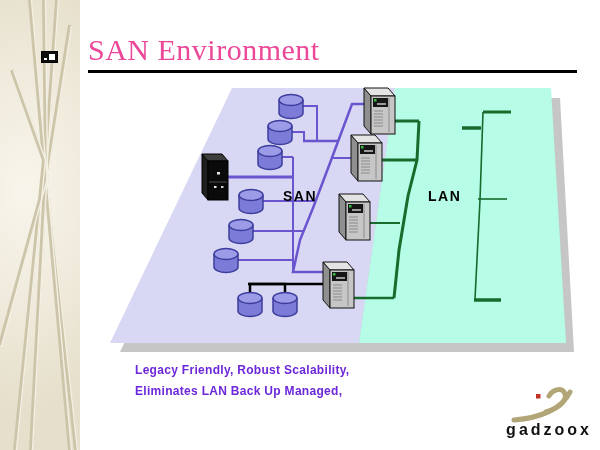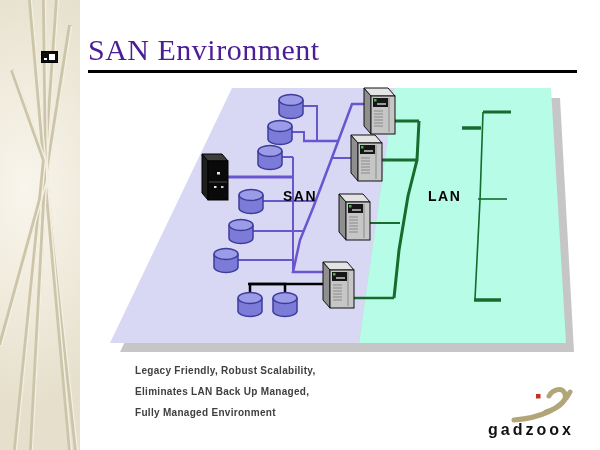--- a/index.html
+++ b/index.html
@@ -20,39 +20,39 @@
   .img-icon{
     position:absolute;left:41px;top:51px;width:17px;height:12px;
     background:#0d0d0d;border:1px solid #000;box-sizing:border-box;
   }
   .img-icon .w1{position:absolute;right:2px;top:2px;width:6px;height:6px;background:#fff;}
   .img-icon .w2{position:absolute;left:2px;bottom:2px;width:3px;height:2px;background:#fff;}
 
   .title{
     position:absolute;left:88px;top:33px;width:500px;
     font-family:"Liberation Serif", serif;
-    font-size:30px;line-height:34px;color:#4c1d95;
+    font-size:30px;line-height:34px;color:#ec4899;
     letter-spacing:0.5px;white-space:nowrap;
   }
   .title-underline{
     position:absolute;left:88px;top:70px;width:489px;height:3px;background:#000;
   }
 
   .diagram{position:absolute;left:0;top:0;}
 
   .body-text{
     position:absolute;left:135px;top:360px;width:330px;
-    font-size:10px;font-weight:bold;line-height:21px;color:#404040;
+    font-size:12px;font-weight:bold;line-height:21px;color:#6d28d9;
     letter-spacing:0.3px;
   }
 
   .logo{position:absolute;left:488px;top:383px;width:104px;height:60px;}
   .logo svg{position:absolute;left:0;top:0;}
   .logo-text{
-    position:absolute;left:0;top:38px;width:104px;text-align:left;
+    position:absolute;left:0;top:38px;width:104px;text-align:right;
     font-size:16px;font-weight:bold;color:#111;letter-spacing:3px;
   }
 </style>
 </head>
 <body>
 
 <div class="canvas">
 
   <div class="sidebar">
     <svg width="80" height="450" viewBox="0 0 80 450">
@@ -169,21 +169,20 @@
     <use href="#srv" x="339" y="194"></use>
     <use href="#srv" x="323" y="262"></use>
 
     <text x="283" y="201" font-family="Liberation Sans, sans-serif" font-size="14" font-weight="bold" letter-spacing="1.5" fill="#000">SAN</text>
     <text x="428" y="201" font-family="Liberation Sans, sans-serif" font-size="14" font-weight="bold" letter-spacing="1.5" fill="#000">LAN</text>
   </svg>
 
   <div class="body-text">
     <div>Legacy Friendly, Robust Scalability,</div>
     <div>Eliminates LAN Back Up Managed,</div>
-    <div>Fully Managed Environment</div>
   </div>
 
   <div class="logo">
     <svg width="104" height="40" viewBox="0 0 104 40">
       <path d="M58,29 C72,25 81,16 76,9 C73,4 64,7 61,13" fill="none" stroke="#B2A678" stroke-width="5" stroke-linecap="round"></path>
       <path d="M26,37 C52,35 74,26 82,9" fill="none" stroke="#B2A678" stroke-width="5" stroke-linecap="round"></path>
       <rect x="48" y="11" width="4.5" height="4.5" fill="#C23222"></rect>
     </svg>
     <div class="logo-text">gadzoox</div>
   </div>

